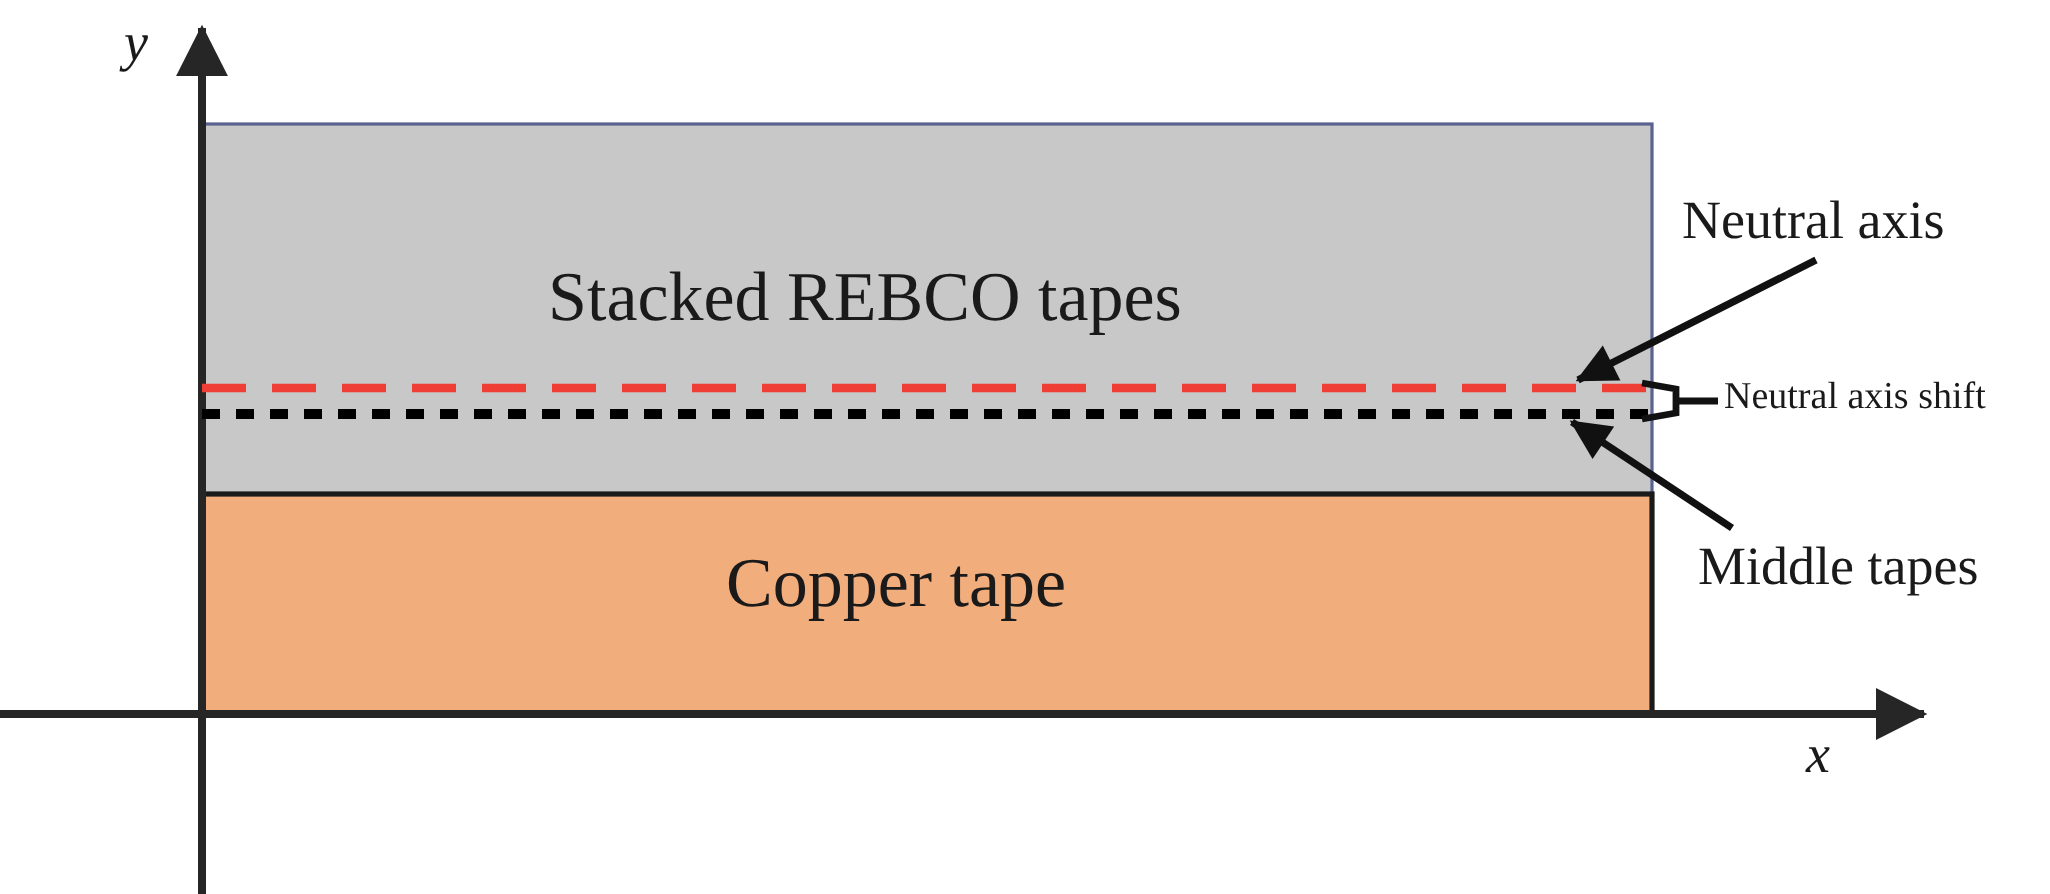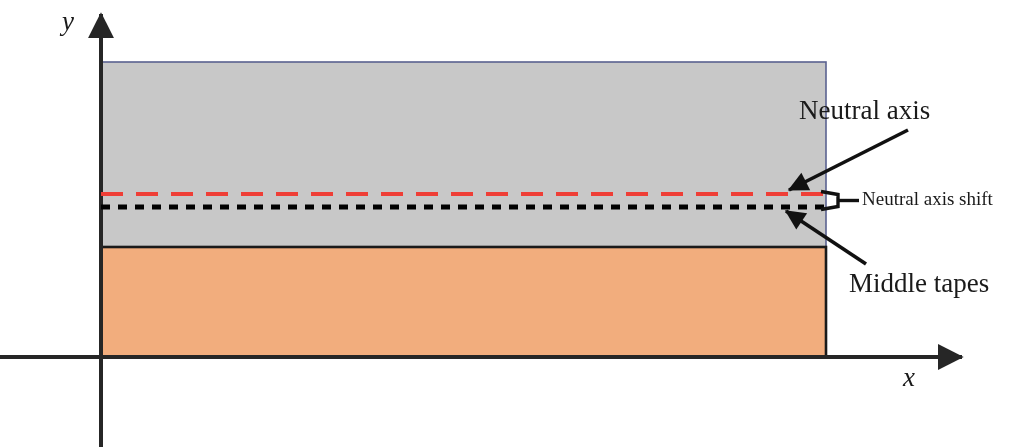--- a/index.html
+++ b/index.html
@@ -4,21 +4,21 @@
 <style>
   html,body{margin:0;padding:0;background:#ffffff;}
   body{width:1025px;height:447px;overflow:hidden;
        font-family:"Liberation Serif","DejaVu Serif",serif;}
   #stage{position:relative;width:1025px;height:447px;background:#fff;}
   #stage svg{position:absolute;left:0;top:0;}
   .lbl{position:absolute;white-space:nowrap;color:#1a1a1a;
        font-family:"Liberation Serif","DejaVu Serif",serif;}
   #lbl-stacked{left:274px;top:129px;font-size:35px;}
   #lbl-copper{left:363px;top:272px;font-size:35px;}
-  #lbl-neutral-axis{left:799px;top:95px;font-size:27px;}
+  #lbl-neutral-axis{left:841px;top:95px;font-size:27px;}
   #lbl-middle-plane{left:849px;top:268px;font-size:27px;}
   #lbl-na-shift{left:862px;top:188px;font-size:19px;}
   #lbl-y{left:62px;top:6px;font-size:27px;font-style:italic;}
   #lbl-x{left:903px;top:362px;font-size:27px;font-style:italic;}
 </style>
 </head>
 <body>
 
 <div id="stage">
 
@@ -46,21 +46,23 @@
     <line x1="101" y1="207" x2="826" y2="207" stroke="#000000" stroke-width="5" stroke-linecap="butt" stroke-dasharray="9 8"></line>
 
     <path d="M 821 191.5 L 838 194.5 L 838 206.5 L 821 209.5" fill="none" stroke="#111111" stroke-width="3.4" stroke-linejoin="miter" stroke-linecap="butt"></path>
     <line x1="838" y1="200.5" x2="859" y2="200.5" stroke="#111111" stroke-width="3.4"></line>
 
     <line x1="908" y1="130" x2="789" y2="190" stroke="#111111" stroke-width="3.6" marker-end="url(#leadarrow)"></line>
 
     <line x1="866" y1="264" x2="786" y2="211" stroke="#111111" stroke-width="3.6" marker-end="url(#leadarrow)"></line>
   </svg>
 
+  <div class="lbl" id="lbl-stacked">Stacked REBCO tapes</div>
 
+  <div class="lbl" id="lbl-copper">Copper tape</div>
 
   <div class="lbl" id="lbl-neutral-axis">Neutral axis</div>
 
   <div class="lbl" id="lbl-middle-plane">Middle tapes</div>
 
   <div class="lbl" id="lbl-na-shift">Neutral axis shift</div>
 
   <div class="lbl" id="lbl-y">y</div>
 
   <div class="lbl" id="lbl-x">x</div>

